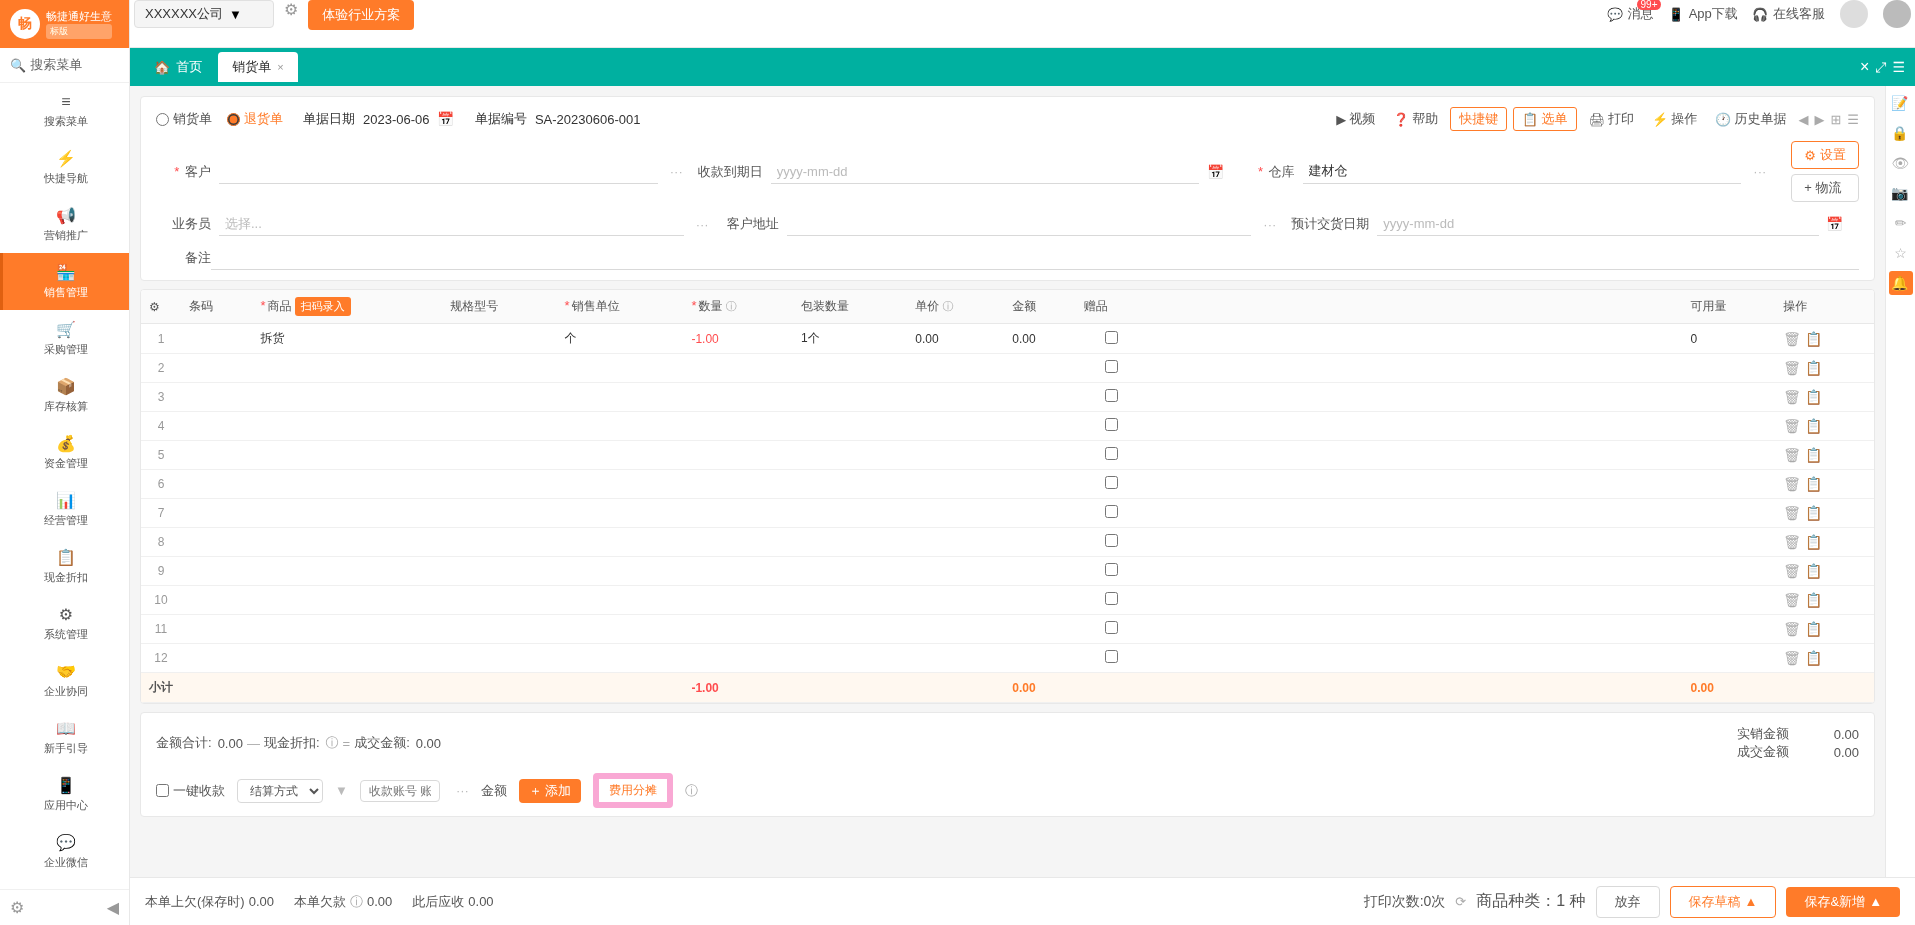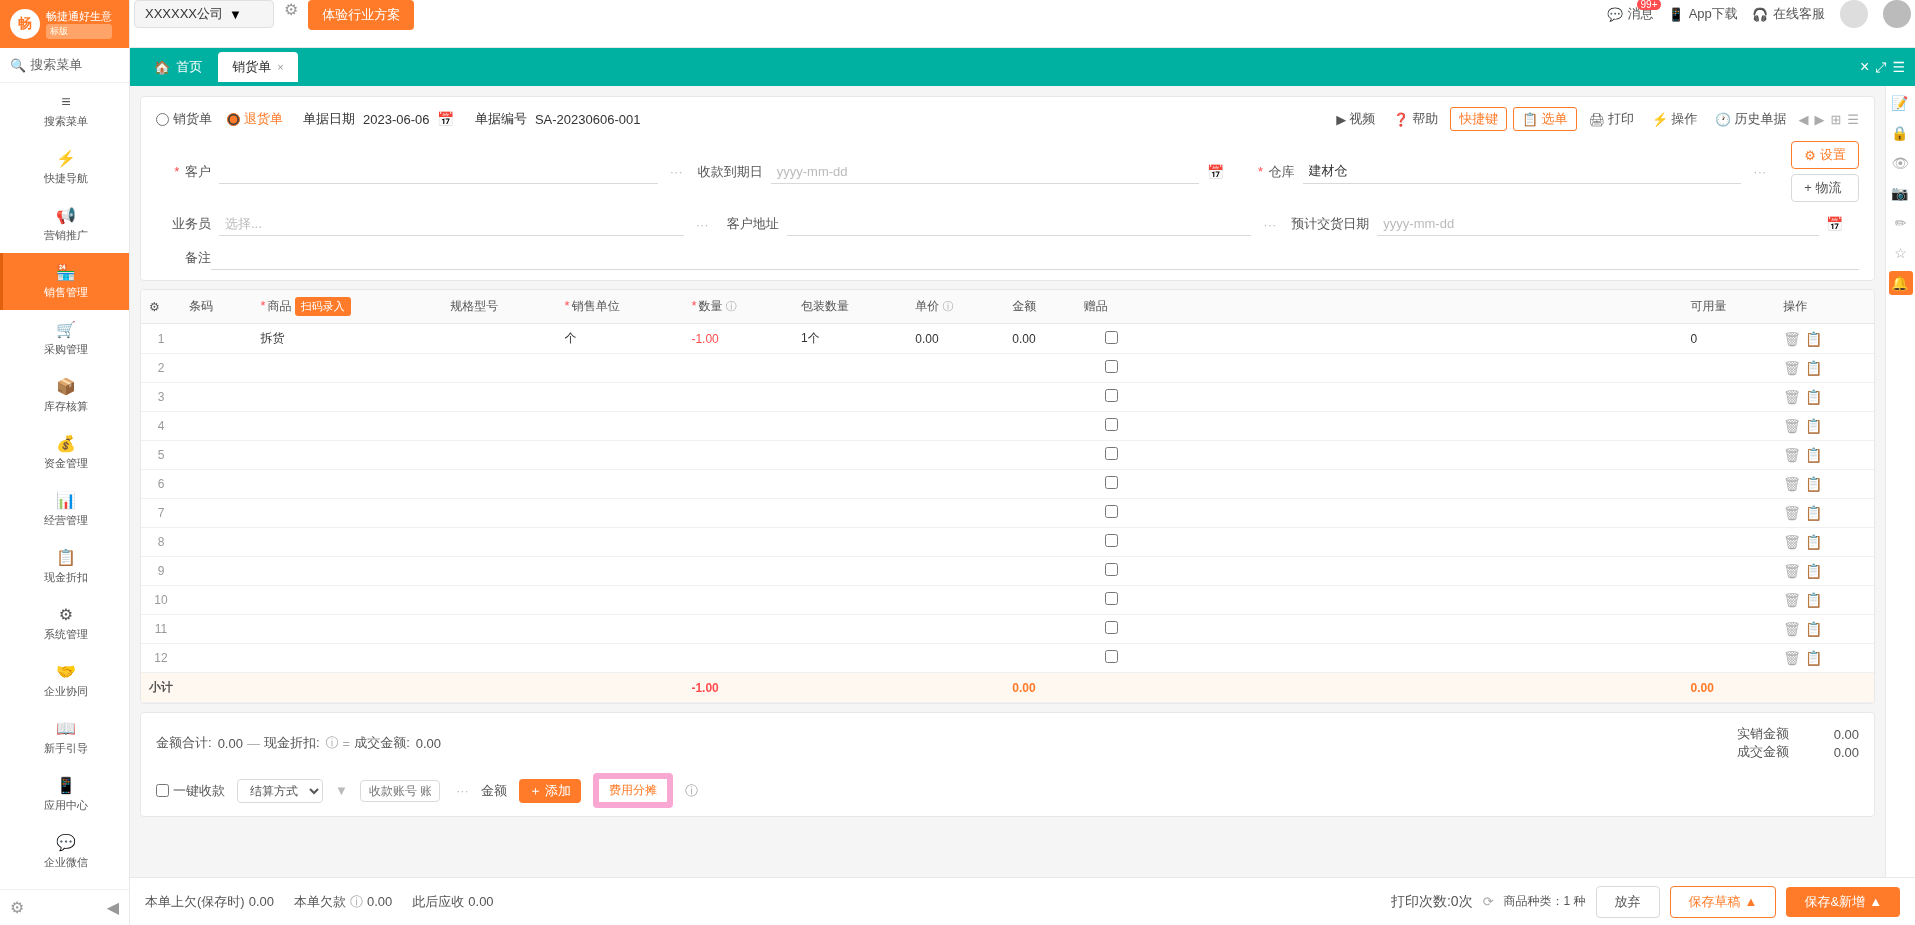--- a/index.html
+++ b/index.html
@@ -216,21 +216,21 @@
       background: #fff;
       border-top: 1px solid #e8e8e8;
       display: flex; align-items: center;
       padding: 0 15px;
       gap: 20px;
     }
     .footer-stat { color: #555; font-size: 12px; display: flex; align-items: center; gap: 4px; }
     .footer-stat .help-icon { color: #aaa; }
     .footer-right { margin-left: auto; display: flex; align-items: center; gap: 10px; }
     .print-info { color: #555; font-size: 14px; }
-    .goods-type { color: #555; font-size: 12px; }
+    .goods-type { color: #555; font-size: 16px; }
     .discard-btn {
       border: 1px solid #d9d9d9; background: #fff;
       padding: 6px 18px; border-radius: 4px; cursor: pointer; color: #555;
     }
     .save-draft-btn {
       border: 1px solid #ff7b29; background: #fff;
       padding: 6px 18px; border-radius: 4px; cursor: pointer; color: #ff7b29;
       display: flex; align-items: center; gap: 4px;
     }
     .save-new-btn {

